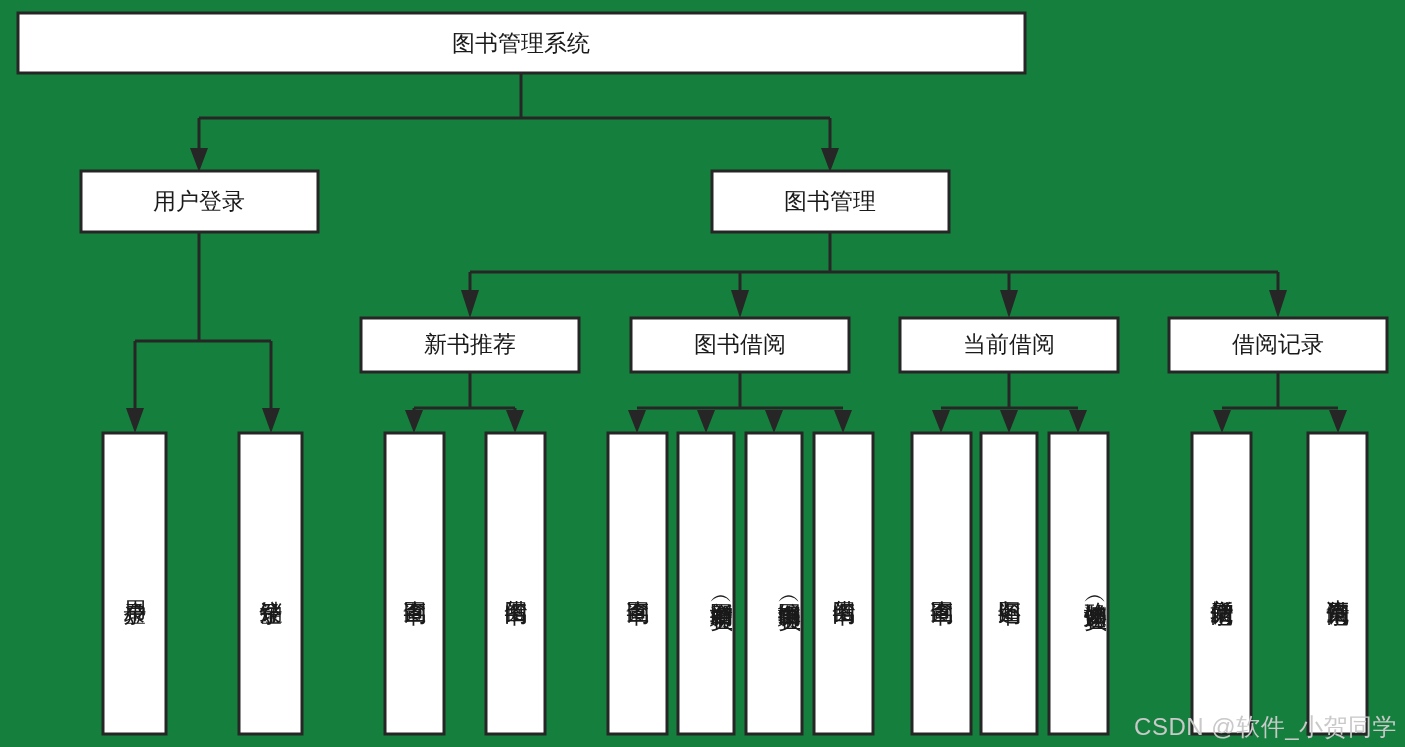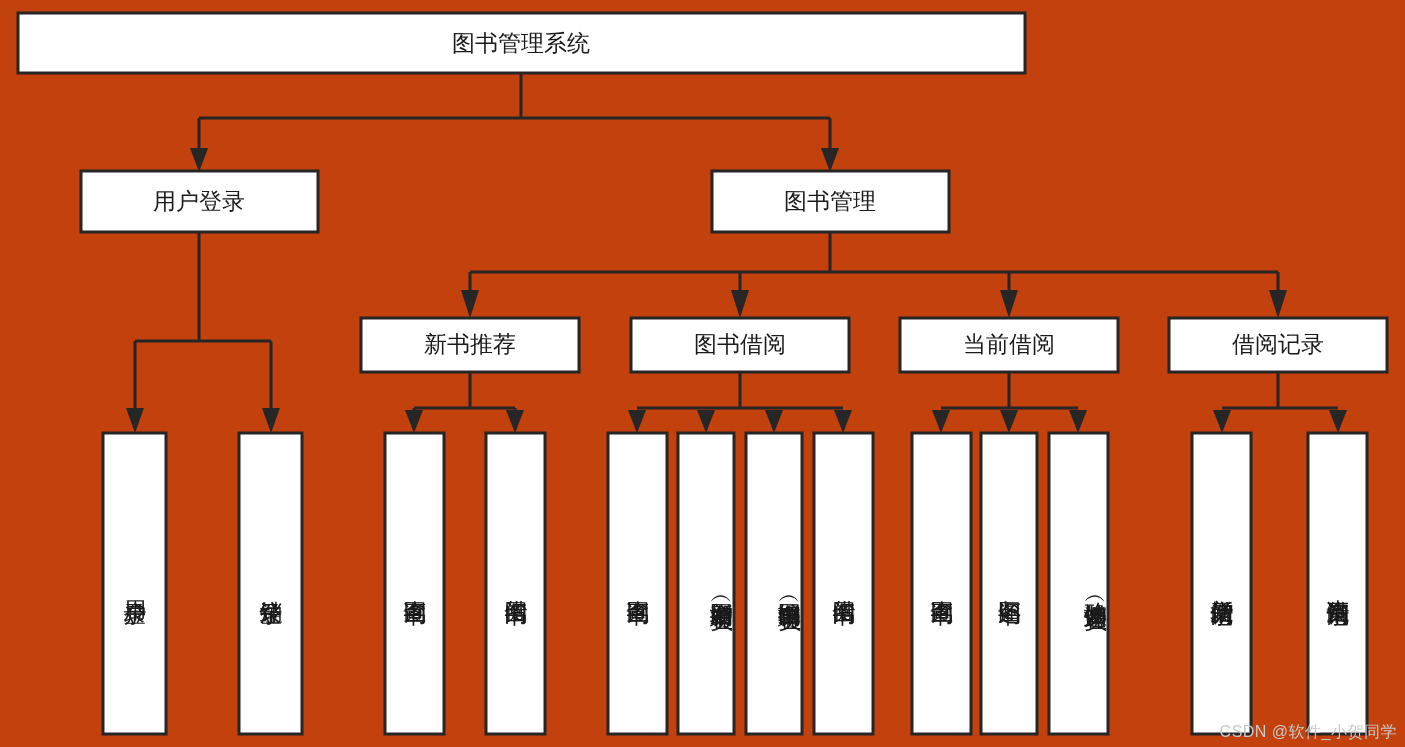--- a/index.html
+++ b/index.html
@@ -7,21 +7,21 @@
     padding: 0;
     background: #ffffff;
   }
   body {
     font-family: "Liberation Sans", "DejaVu Sans", sans-serif;
   }
   #stage {
     position: relative;
     width: 1405px;
     height: 747px;
-    background: #c2410c;
+    background: #15803d;
     overflow: hidden;
   }
   #diagram-svg {
     position: absolute;
     left: 0;
     top: 0;
     width: 1405px;
     height: 747px;
   }
   .node-box {
@@ -60,21 +60,21 @@
     color: #1a1a1a;
     letter-spacing: 1px;
     pointer-events: none;
     text-align: center;
   }
   .watermark {
     position: absolute;
     right: 8px;
     bottom: 4px;
     font-family: "Liberation Sans", "DejaVu Sans", sans-serif;
-    font-size: 16px;
+    font-size: 24px;
     color: #c9c9c9;
     letter-spacing: 0.5px;
     white-space: nowrap;
   }
 </style>
 </head>
 <body>
 
 <div id="stage">
 

